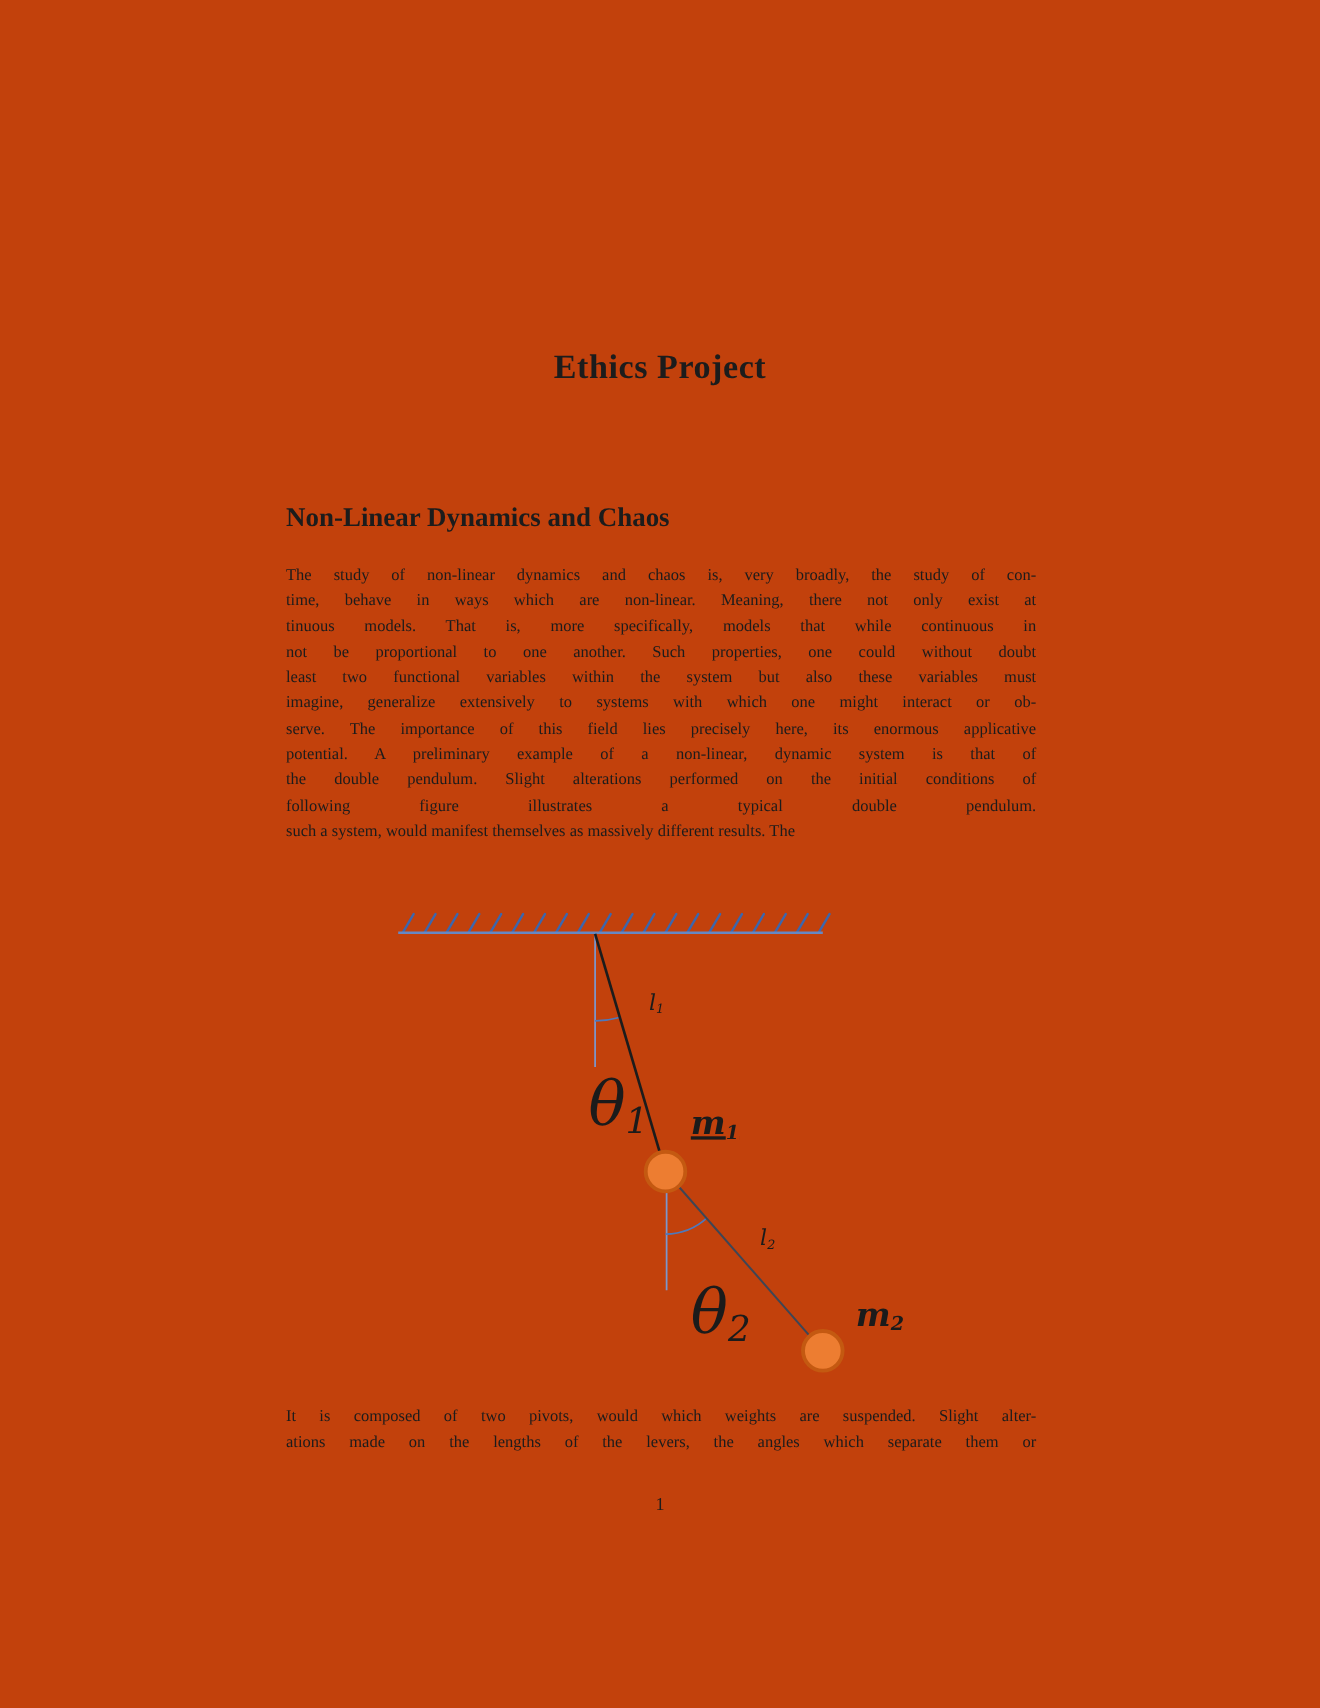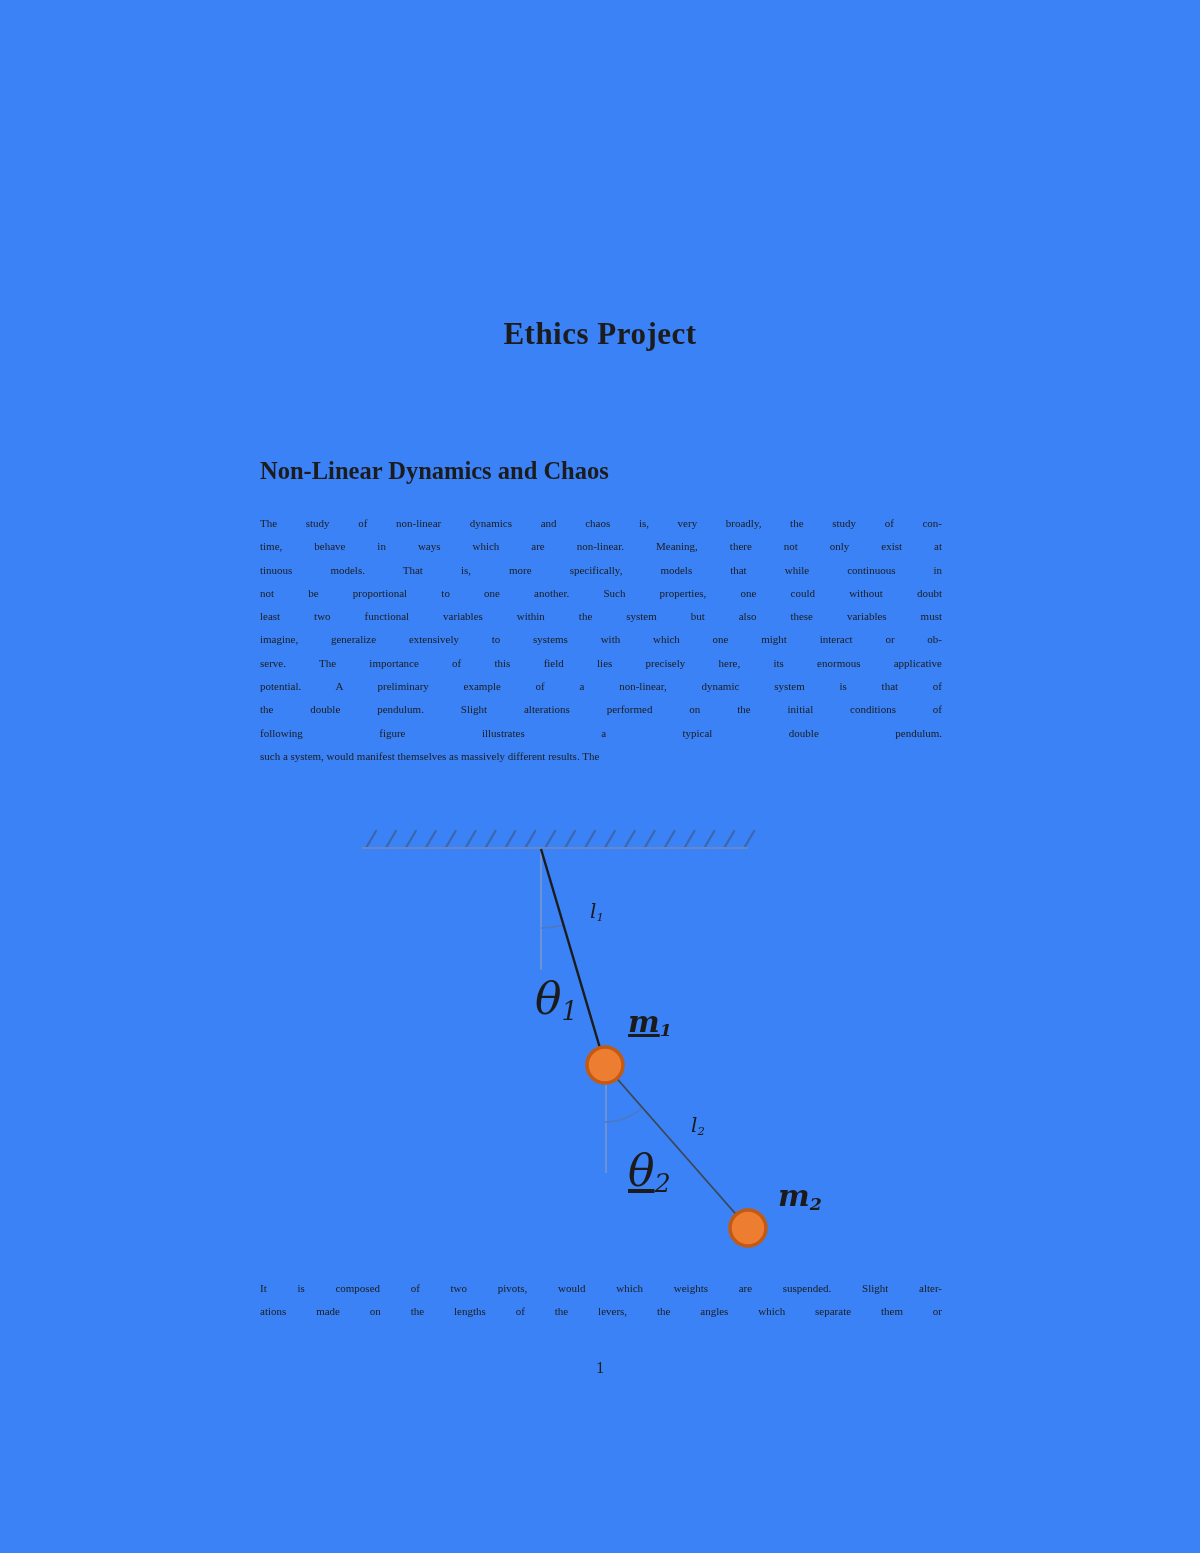--- a/index.html
+++ b/index.html
@@ -1,20 +1,20 @@
 <!DOCTYPE html>
 <html><head>
 <meta charset="utf-8">
 <style>
   html, body { margin: 0; padding: 0; background: #ffffff; }
   .page {
     position: relative;
     width: 1200px;
     height: 1553px;
-    background: #3b82f6;
+    background: #c2410c;
     font-family: "Liberation Serif", serif;
     color: #1c1c1c;
     overflow: hidden;
   }
   .doc-title {
     position: absolute;
     top: 316px; left: 0; width: 1200px;
     text-align: center;
     font-size: 31px;
     font-weight: bold;
@@ -28,21 +28,21 @@
   }
   .section-heading {
     position: absolute;
     top: 457px; left: 260px; width: 682px;
     font-size: 24.5px;
     font-weight: bold;
   }
   .para {
     position: absolute;
     left: 260px; width: 682px;
-    font-size: 11px;
+    font-size: 15px;
     line-height: 23.3px;
   }
   .para .line { text-align: justify; text-align-last: justify; }
   .para .line:last-child { text-align-last: left; }
   .para.justify-all .line:last-child { text-align-last: justify; }
   .para-1 { top: 512px; }
   .para-2 { top: 1277px; }
   .page-number {
     position: absolute;
     top: 1358px; left: 0; width: 1200px;
@@ -64,27 +64,27 @@
     white-space: nowrap;
   }
   .fig-label sub {
     font-size: 58%;
     line-height: 1;
     vertical-align: baseline;
     position: relative;
     top: 0.22em;
   }
   .lbl-l { font-size: 20px; }
-  .lbl-theta { font-size: 44px; }
+  .lbl-theta { font-size: 56px; }
   .lbl-m { font-size: 30px; font-weight: 600; }
   .lbl-l1 { left: 240px; top: 86px; }
   .lbl-theta1 { left: 185px; top: 162px; }
   .lbl-m1 { left: 278px; top: 192px; text-decoration: underline; }
   .lbl-l2 { left: 341px; top: 300px; }
-  .lbl-theta2 { left: 278px; top: 334px; text-decoration: underline; }
+  .lbl-theta2 { left: 278px; top: 351px; }
   .lbl-m2 { left: 428px; top: 366px; }
 </style>
 </head>
 <body>
 
 <div class="page">
 
   <div class="doc-title">Ethics Project</div>
 
 

